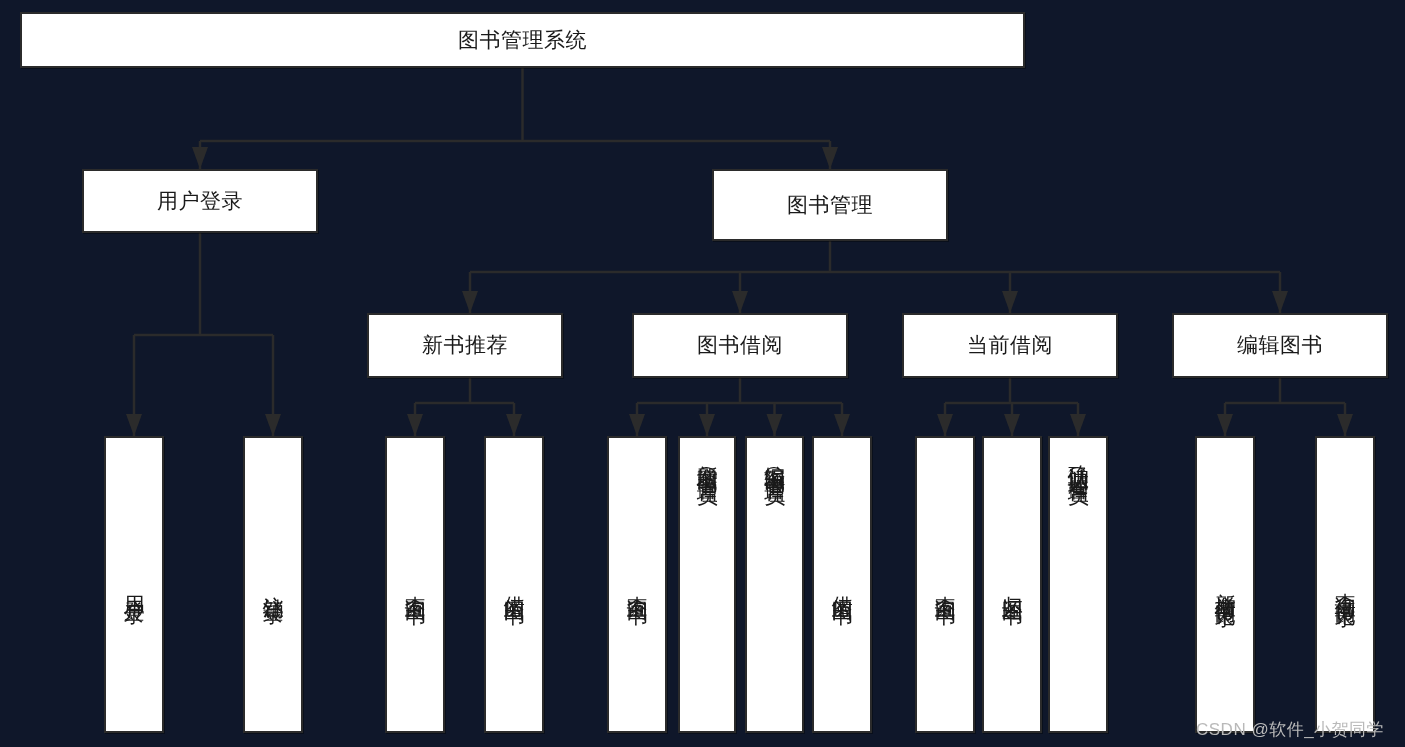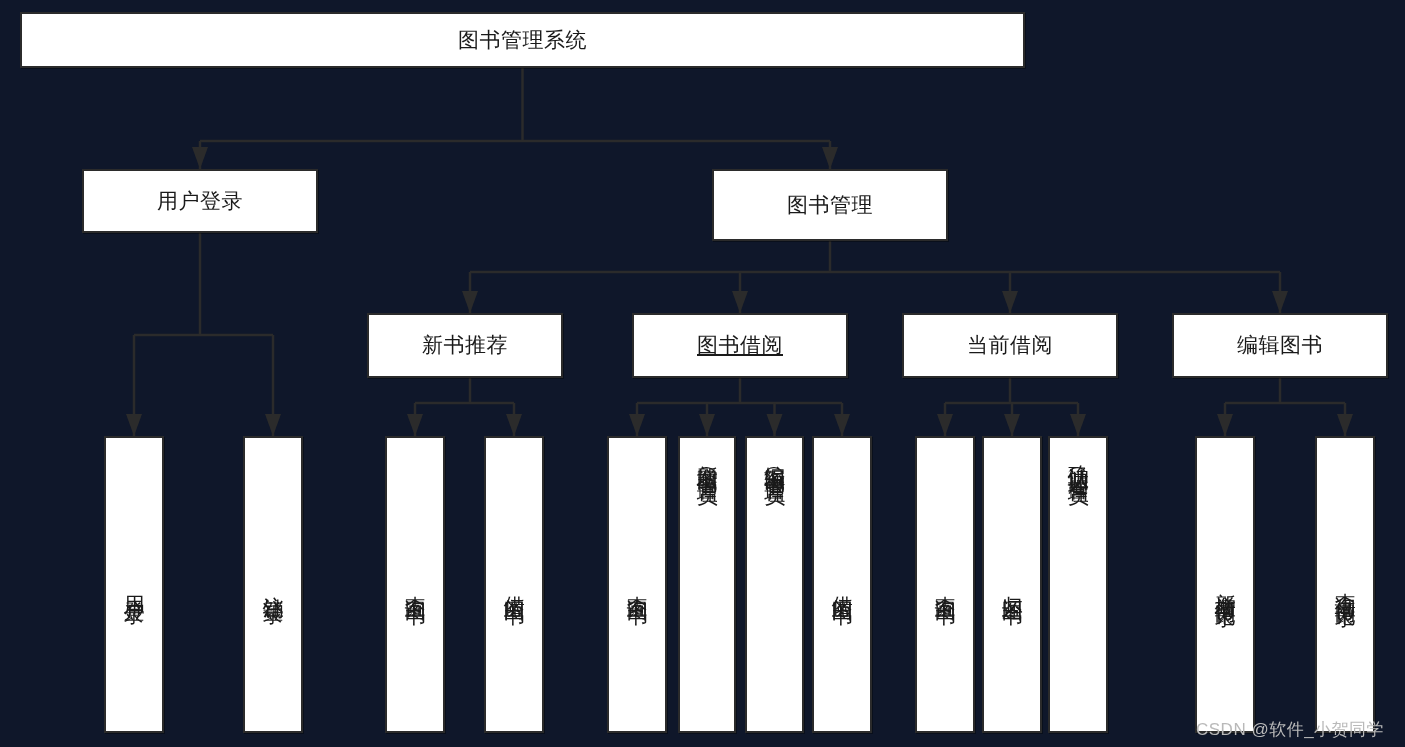--- a/index.html
+++ b/index.html
@@ -131,21 +131,21 @@
       <div class="node" style="left: 82px; top: 169px; width: 236px; height: 64px; border-color: rgb(43, 43, 43); background: rgb(255, 255, 255);">
         <span class="node-label" style="color: rgb(26, 26, 26);">用户登录</span>
       </div>
       <div class="node" style="left: 712px; top: 169px; width: 236px; height: 72px; border-color: rgb(43, 43, 43); background: rgb(255, 255, 255);">
         <span class="node-label" style="color: rgb(26, 26, 26);">图书管理</span>
       </div>
       <div class="node" style="left: 367px; top: 313px; width: 196px; height: 65px; border-color: rgb(43, 43, 43); background: rgb(255, 255, 255);">
         <span class="node-label" style="color: rgb(26, 26, 26);">新书推荐</span>
       </div>
       <div class="node" style="left: 632px; top: 313px; width: 216px; height: 65px; border-color: rgb(43, 43, 43); background: rgb(255, 255, 255);">
-        <span class="node-label" style="color: rgb(26, 26, 26); text-decoration: underline;">图书借阅</span>
+        <span class="node-label" style="color: rgb(26, 26, 26);">图书借阅</span>
       </div>
       <div class="node" style="left: 902px; top: 313px; width: 216px; height: 65px; border-color: rgb(43, 43, 43); background: rgb(255, 255, 255);">
         <span class="node-label" style="color: rgb(26, 26, 26);">当前借阅</span>
       </div>
       <div class="node" style="left: 1172px; top: 313px; width: 216px; height: 65px; border-color: rgb(43, 43, 43); background: rgb(255, 255, 255);">
         <span class="node-label" style="color: rgb(26, 26, 26);">编辑图书</span>
       </div>
       <div class="node vertical centered" style="left: 104px; top: 436px; width: 60px; height: 297px; border-color: rgb(43, 43, 43); background: rgb(255, 255, 255);">
         <span class="node-label" style="color: rgb(26, 26, 26);">用户登录</span>
       </div>

